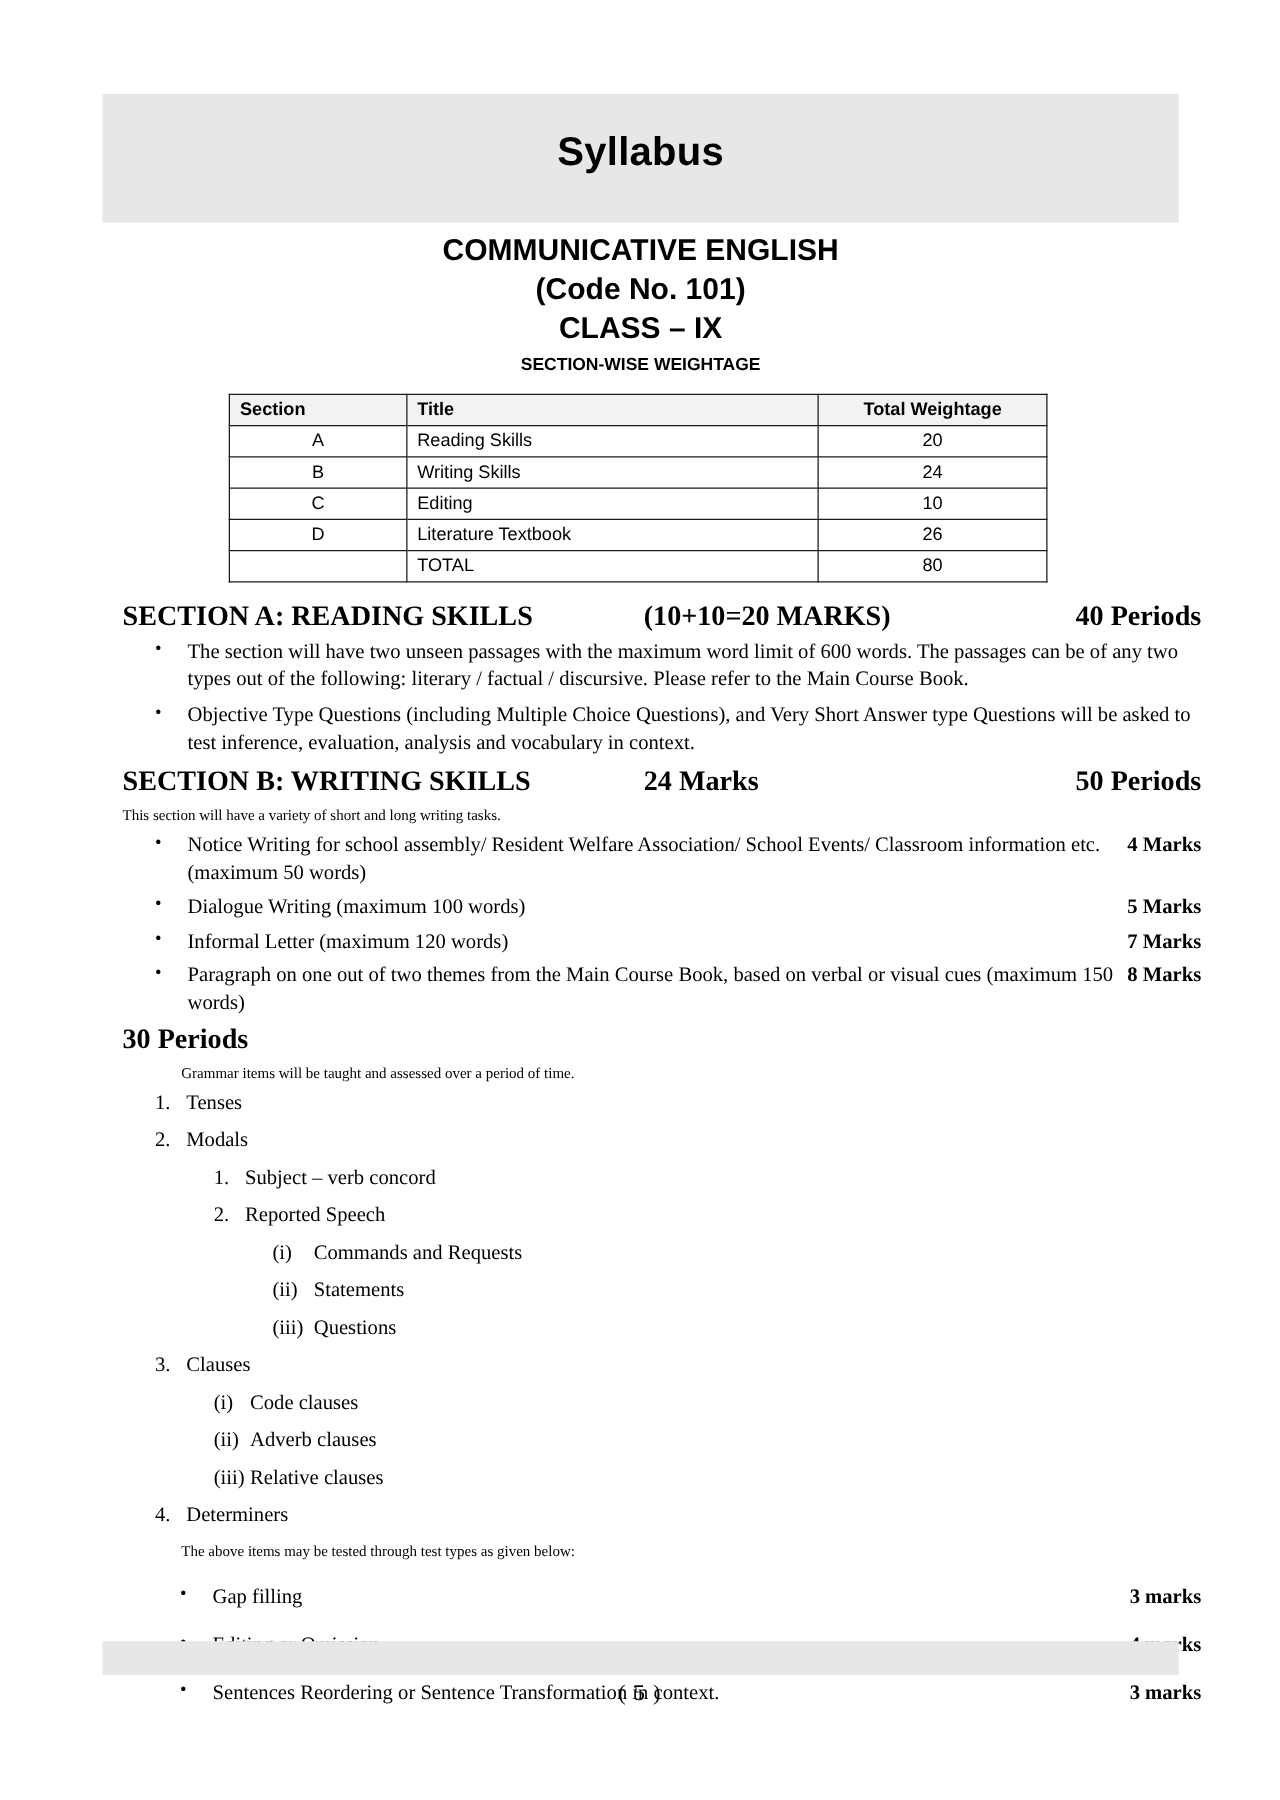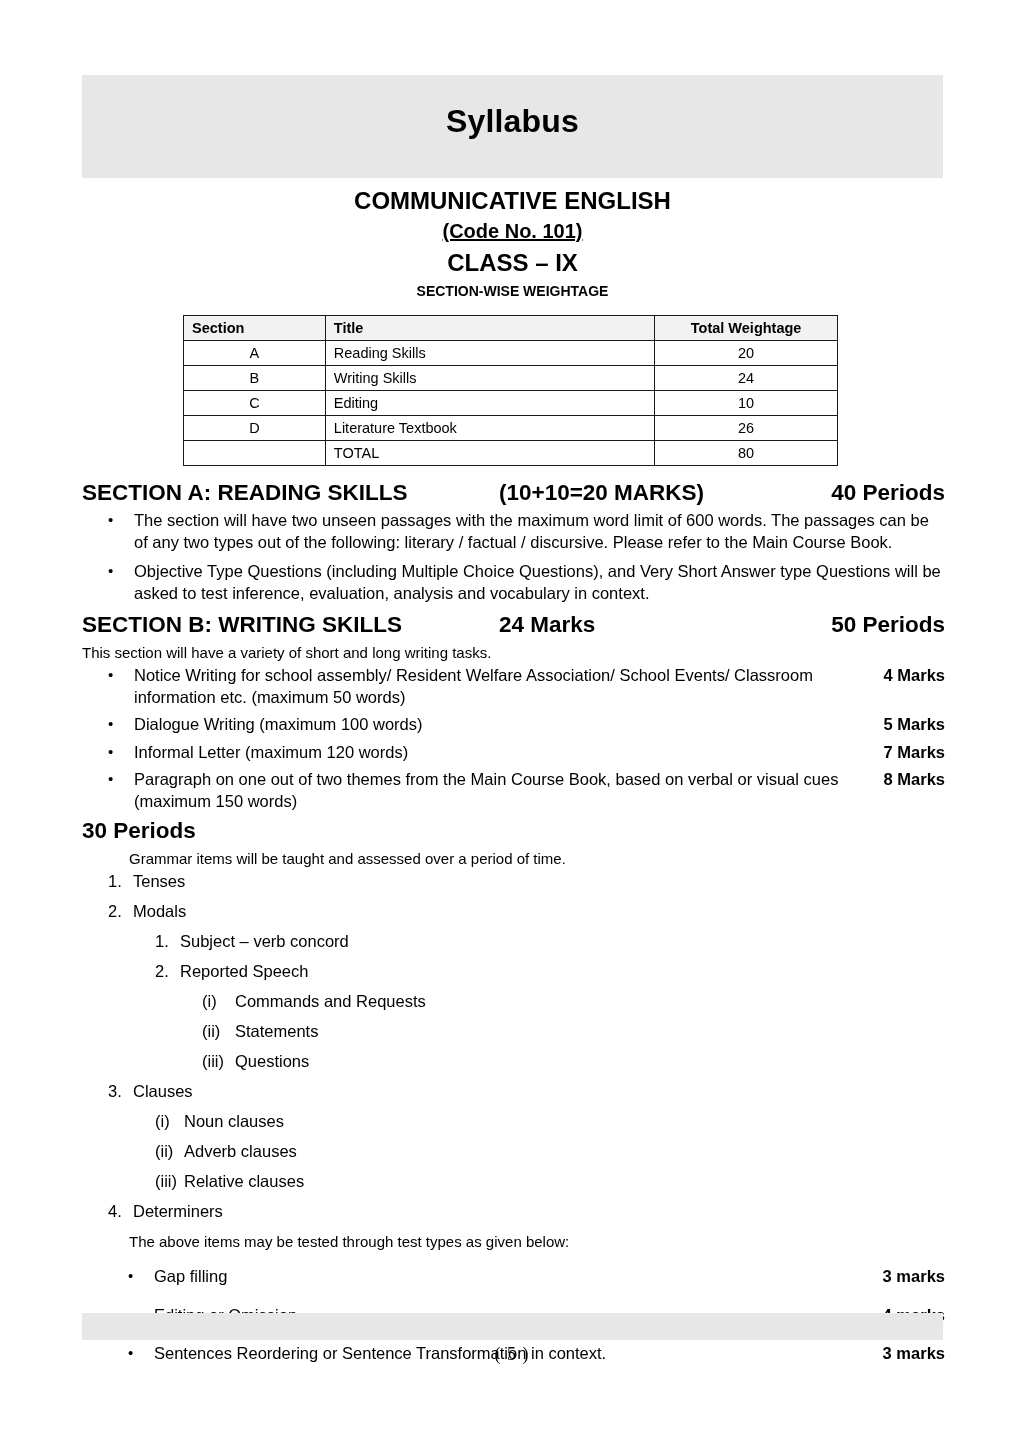--- a/index.html
+++ b/index.html
@@ -51,24 +51,23 @@
     top: 185px;
     width: 861px;
     text-align: center;
   }
   .doc-titles .l1 {
     font-size: 24px;
     font-weight: bold;
     line-height: 31px;
   }
   .doc-titles .l2 {
-    font-size: 20px;
+    font-size: 24px;
     font-weight: bold;
     line-height: 31px;
-    text-decoration: underline;
   }
   .doc-titles .l3 {
     font-size: 24px;
     font-weight: bold;
     line-height: 31px;
   }
   .doc-titles .l4 {
     font-size: 14px;
     font-weight: bold;
     line-height: 26px;
@@ -98,40 +97,41 @@
   }
   .col-section { width: 142px; text-align: center; }
   .col-title   { width: 330px; text-align: left; }
   .col-weight  { width: 183px; text-align: center; }
   .weightage-table thead .col-section { text-align: left; }
   .weightage-table thead .col-weight  { text-align: center; }
 
   
   .content {
     position: absolute;
-    left: 82px;
+    left: 98px;
     top: 478px;
     width: 863px;
+    font-family: Liberation Serif, serif;
   }
 
   .section-head {
     display: flex;
     align-items: baseline;
     font-weight: bold;
     font-size: 22.5px;
     margin-top: 2px;
     margin-bottom: 4px;
     white-space: nowrap;
   }
   .section-head .sh-name  { width: 375px; flex: 0 0 auto; }
   .section-head .sh-marks { flex: 1 1 auto; text-align: left; padding-left: 42px;}
   .section-head .sh-periods { flex: 0 0 auto; text-align: right; }
 
   .plain-line {
-    font-size: 15px;
+    font-size: 12px;
     line-height: 21px;
     margin: 1px 0 2px 0;
   }
   .plain-line.indented { padding-left: 47px; }
 
   ul.bullets { list-style: none; margin: 0; padding: 0; }
   ul.bullets > li {
     position: relative;
     padding-left: 52px;
     font-size: 16.5px;
@@ -359,21 +359,21 @@
             </ol>
           </li>
         </ol>
       </li>
       <li>
         <span class="num">3.</span>
         <span>Clauses</span>
         <ol class="lvl2b">
           <li>
             <span class="num">(i)</span>
-            <span>Noun clauses</span>
+            <span>Code clauses</span>
           </li>
           <li>
             <span class="num">(ii)</span>
             <span>Adverb clauses</span>
           </li>
           <li>
             <span class="num">(iii)</span>
             <span>Relative clauses</span>
           </li>
         </ol>

